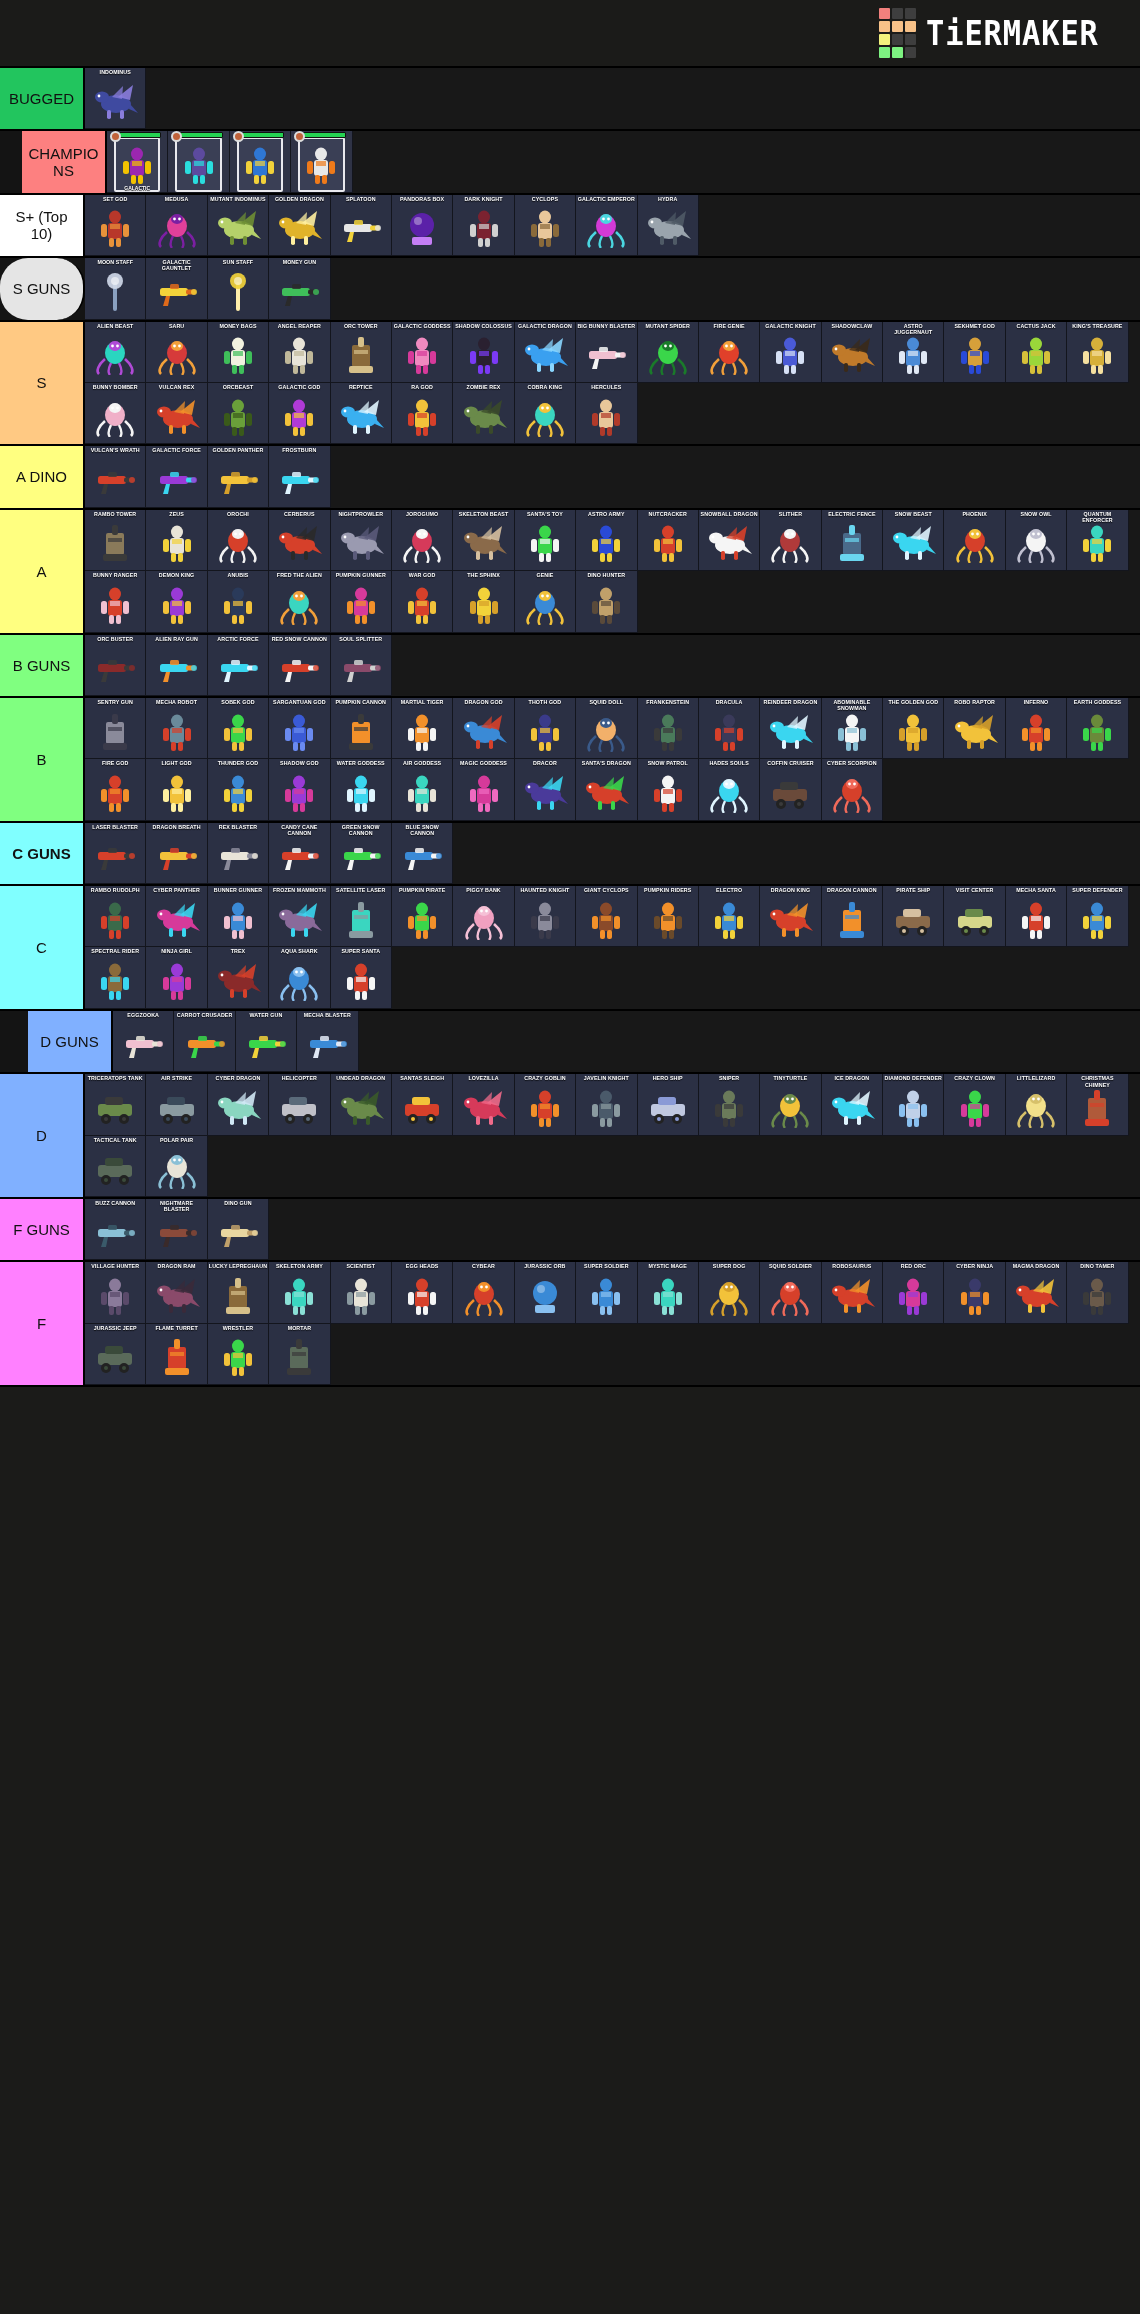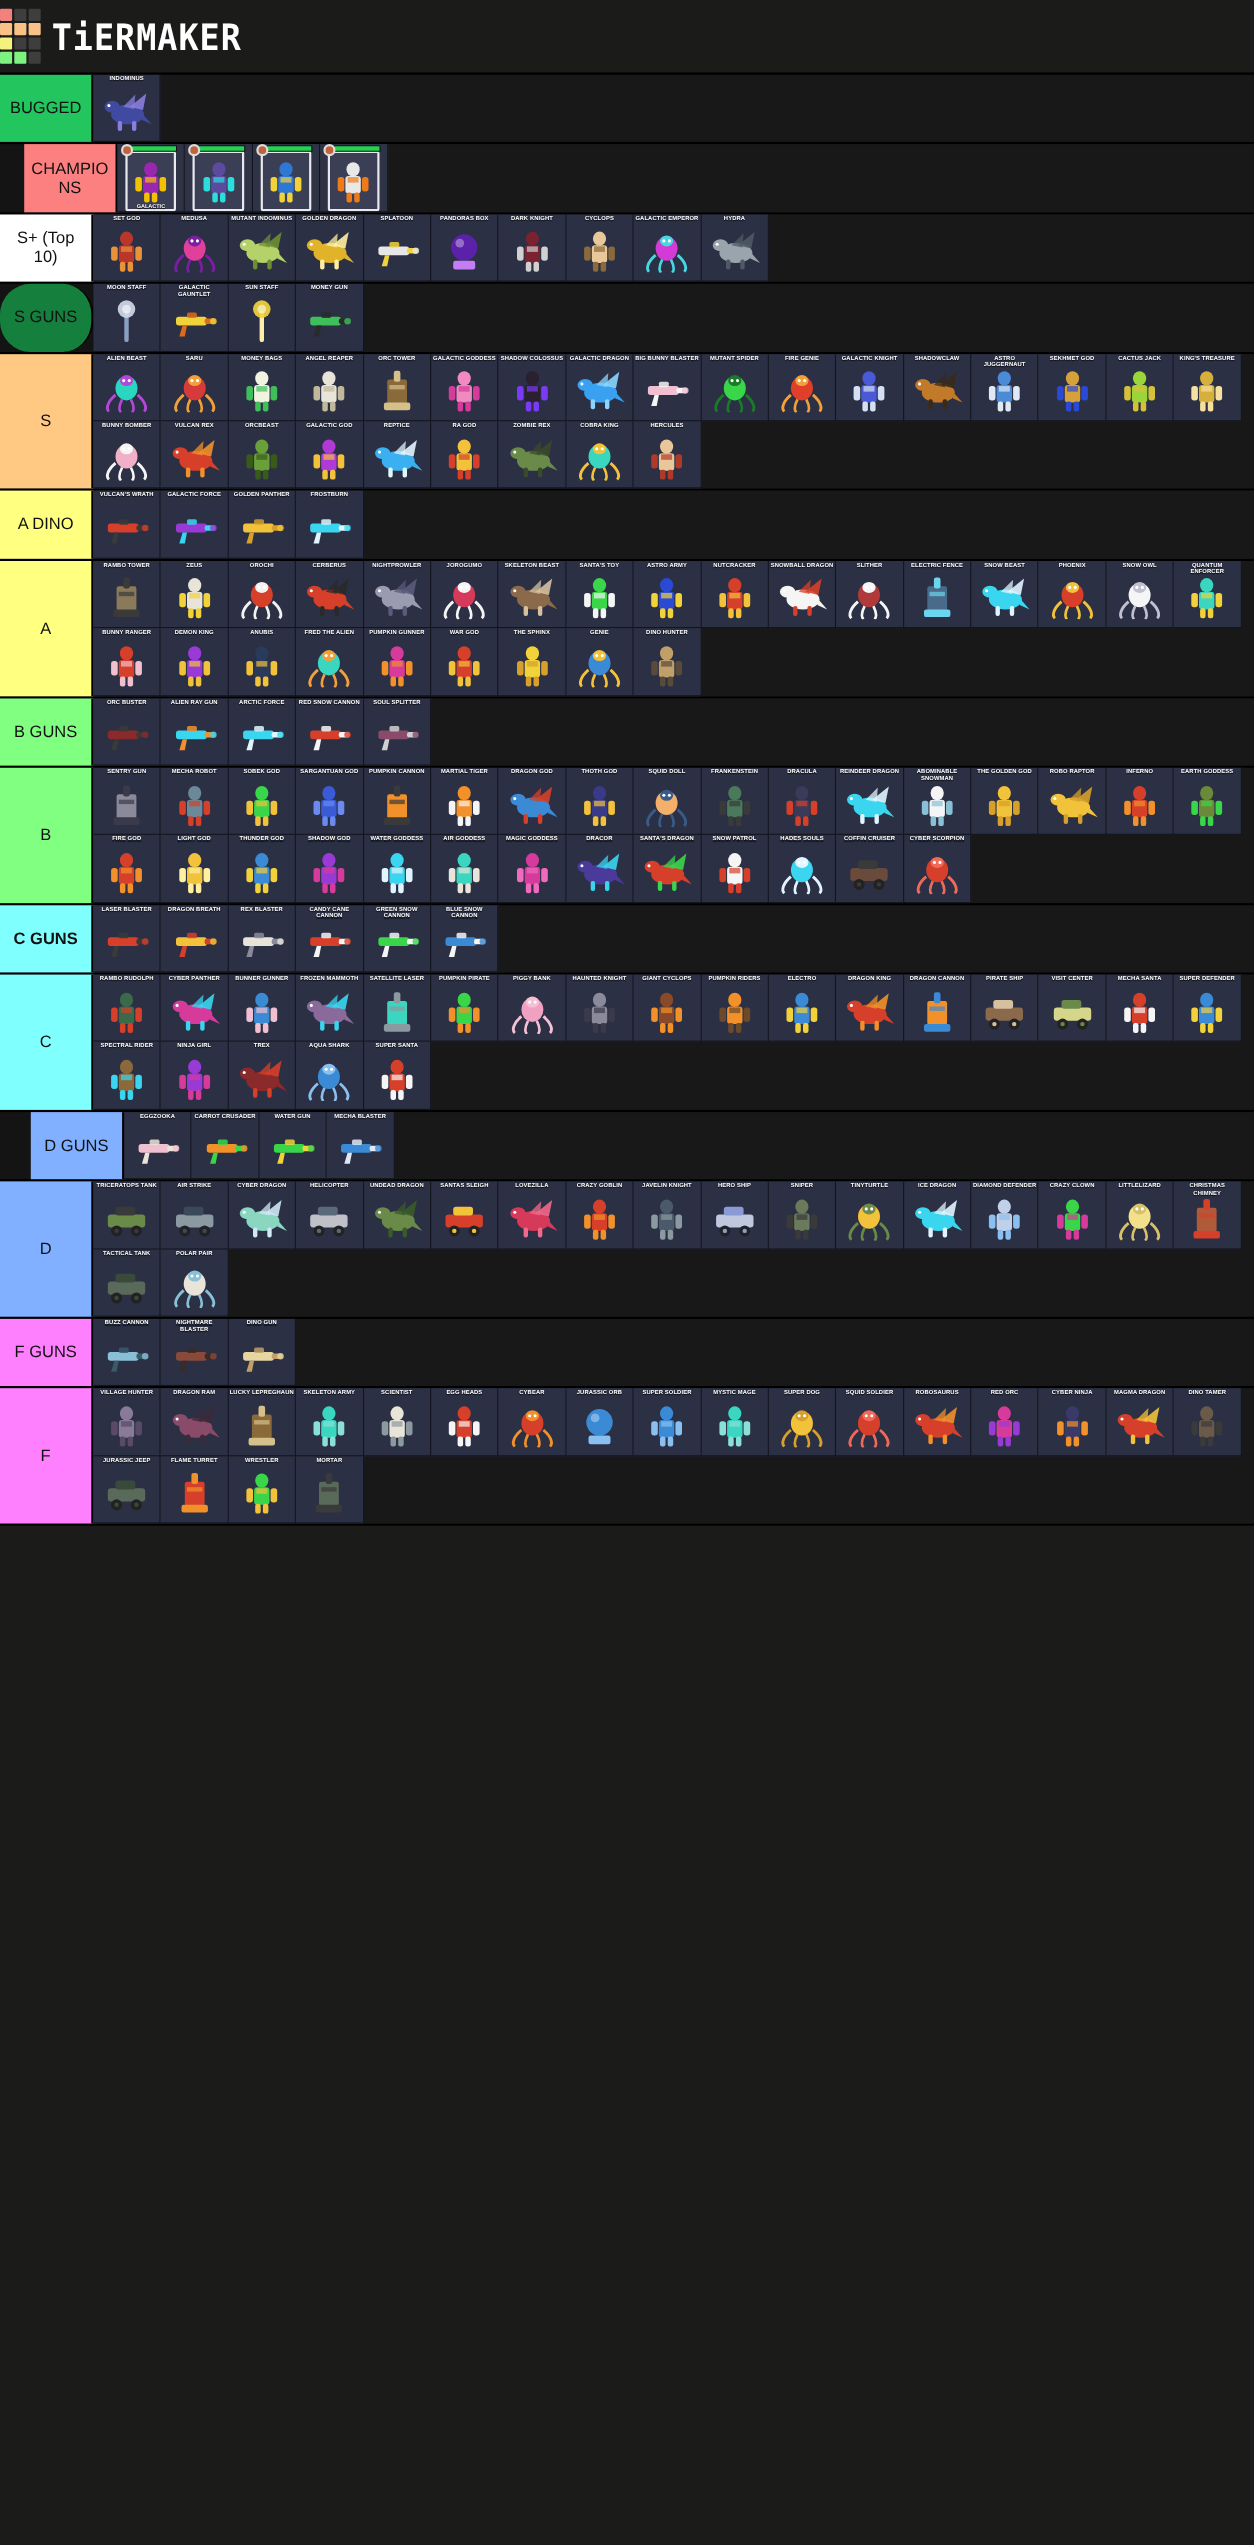--- a/index.html
+++ b/index.html
@@ -9,22 +9,22 @@
     width:1140px;
   }
   #tier-app { width:1140px; background:#1b1b19; }
 
   
   .header {
     height:66px;
     background:#1b1b19;
     display:flex;
     align-items:center;
-    justify-content:flex-start;
-    padding-right:36px;
+    justify-content:flex-end;
+    padding-right:26px;
   }
   .logo { display:flex; align-items:center; gap:10px; }
   .logo-grid {
     display:grid;
     grid-template-columns:repeat(3, 11px);
     grid-template-rows:repeat(4, 11px);
     gap:2px;
   }
   .logo-grid i { display:block; width:11px; height:11px; border-radius:1px; }
   .logo-text {
@@ -357,21 +357,21 @@
         <rect x="15" y="30" width="4" height="9" rx="1.8" fill="#4f5a66"></rect>
         <rect x="28" y="30" width="4" height="9" rx="1.8" fill="#4f5a66"></rect>
         <path d="M38 24 L46 33 L37 29 Z" fill="#9aa4ad"></path>
         <circle cx="7" cy="16" r="1.4" fill="#fff"></circle>
               </svg></div>
             <div class="item-name">HYDRA</div>
           </div>
         </div>
       </div>
       <div class="tier-row">
-        <div class="tier-label" style="background: #15803d; border-radius: 28px;">S GUNS</div>
+        <div class="tier-label" style="background: #e5e5e5; border-radius: 28px;">S GUNS</div>
         <div class="tier-items">
           <div class="item">
             <div class="item-art"><svg viewBox="0 0 46 42" xmlns="http://www.w3.org/2000/svg">
                 <rect x="21" y="12" width="4" height="29" rx="2" fill="#8aa0c0"></rect>
         <circle cx="23" cy="11" r="8" fill="#cfd8e8" opacity=".92"></circle>
         <circle cx="23" cy="11" r="4" fill="#fff" opacity=".55"></circle>
               </svg></div>
             <div class="item-name">MOON STAFF</div>
           </div>
           <div class="item">

